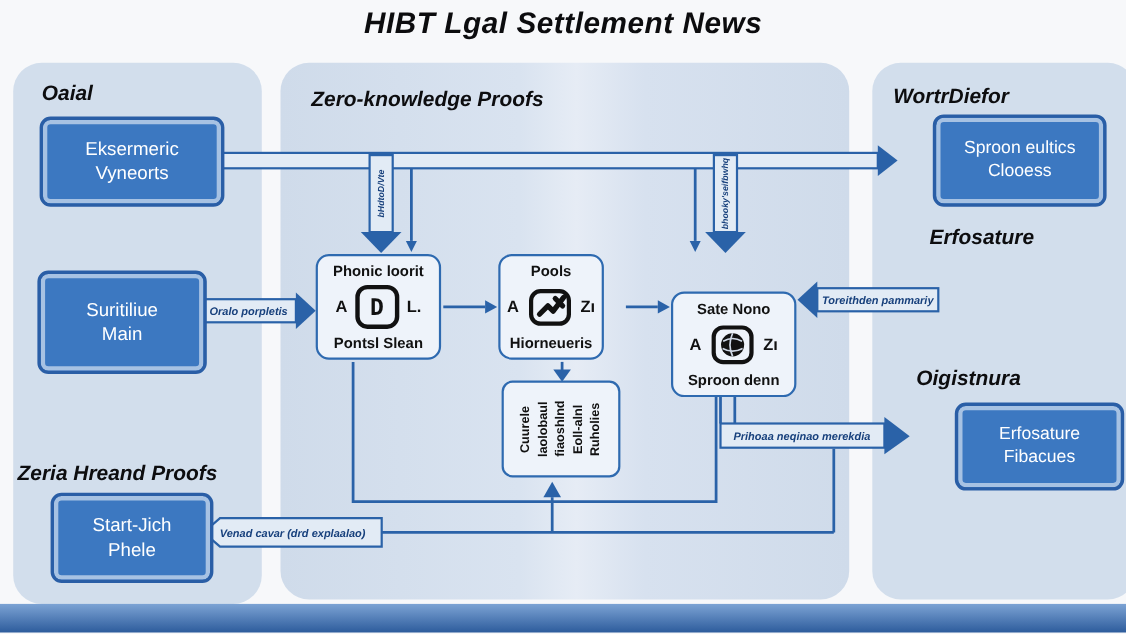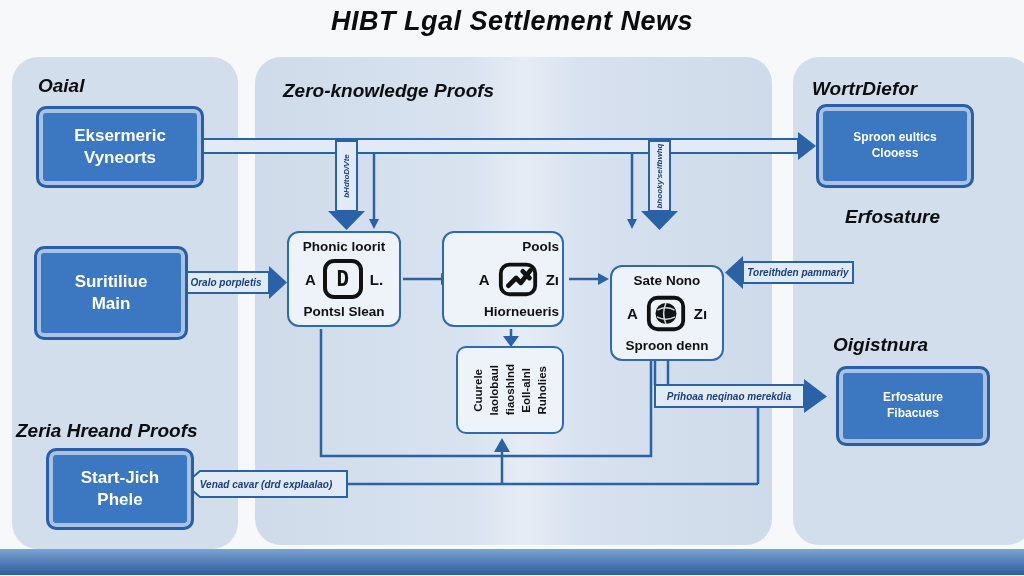--- a/index.html
+++ b/index.html
@@ -6,22 +6,22 @@
   .stage{position:relative;width:1024px;height:576px;overflow:hidden;background:#f7f8fa;
          font-family:"Liberation Sans", sans-serif;}
   .title{position:absolute;top:6px;left:0;width:100%;text-align:center;
          font-size:27px;font-weight:900;font-style:italic;color:#0c0c0e;letter-spacing:.5px;}
   .panel{position:absolute;border-radius:26px;background:#d2deec;}
   .panel.mid{background:linear-gradient(90deg,#cfdbea 0%,#d9e3f0 42%,#e6ecf5 52%,#d7e1ef 64%,#cfdbea 100%);}
   .heading{position:absolute;font-style:italic;font-weight:800;font-size:19px;color:#0d0d0f;white-space:nowrap;}
   .bluebox{position:absolute;background:#3c78c1;border:3px solid #2a5ea6;border-radius:10px;
            box-shadow:inset 0 0 0 4px rgba(255,255,255,.55);
            color:#fff;display:flex;flex-direction:column;align-items:center;justify-content:center;
-           font-weight:bold;font-size:17px;line-height:1.3;text-align:center;}
-  .bluebox.small{font-size:12px;}
+           font-weight:normal;font-size:17px;line-height:1.3;text-align:center;}
+  .bluebox.small{font-size:16px;margin-left:32px;}
   .mbox{position:absolute;background:#eef3fa;border:2.5px solid #2e6ab0;border-radius:12px;
         display:flex;flex-direction:column;align-items:center;justify-content:space-between;
         padding:6px 3px;color:#111;box-sizing:border-box;}
   .mbox .lbl{font-weight:bold;font-size:13.5px;white-space:nowrap;}
   .mbox .mid{display:flex;align-items:center;gap:7px;font-weight:bold;font-size:15px;}
   .vbox{position:absolute;background:#eef3fa;border:2.5px solid #2e6ab0;border-radius:10px;
         display:flex;flex-direction:row;align-items:center;justify-content:center;gap:4px;
         box-sizing:border-box;padding:4px;}
   .vbox span{writing-mode:vertical-rl;transform:rotate(180deg);font-weight:bold;font-size:11.5px;color:#111;}
   .arrows{position:absolute;left:0;top:0;}
@@ -138,21 +138,21 @@
     <div class="mid">
       <span>A</span>
       <span class="icon-squircle">
         <span class="dglyph">D</span>
       </span>
       <span>L.</span>
     </div>
     <div class="lbl">Pontsl Slean</div>
   </div>
 
-  <div class="mbox" style="left:442px;top:231px;width:122px;height:96px;align-items:flex-end;">
+  <div class="mbox" style="left:453px;top:231px;width:96px;height:96px;">
     <div class="lbl">Pools</div>
     <div class="mid">
       <span>A</span>
       <svg width="42" height="42" viewBox="0 0 44 44">
         <rect x="4" y="7" width="36" height="31" rx="9" fill="none" stroke="#111" stroke-width="4"></rect>
         <path d="M12 29 L20 21 L25 26 L35 13" fill="none" stroke="#111" stroke-width="5" stroke-linecap="round" stroke-linejoin="round"></path>
         <path d="M27 14 L34 21" fill="none" stroke="#111" stroke-width="5" stroke-linecap="round"></path>
       </svg>
       <span>Zı</span>
     </div>

